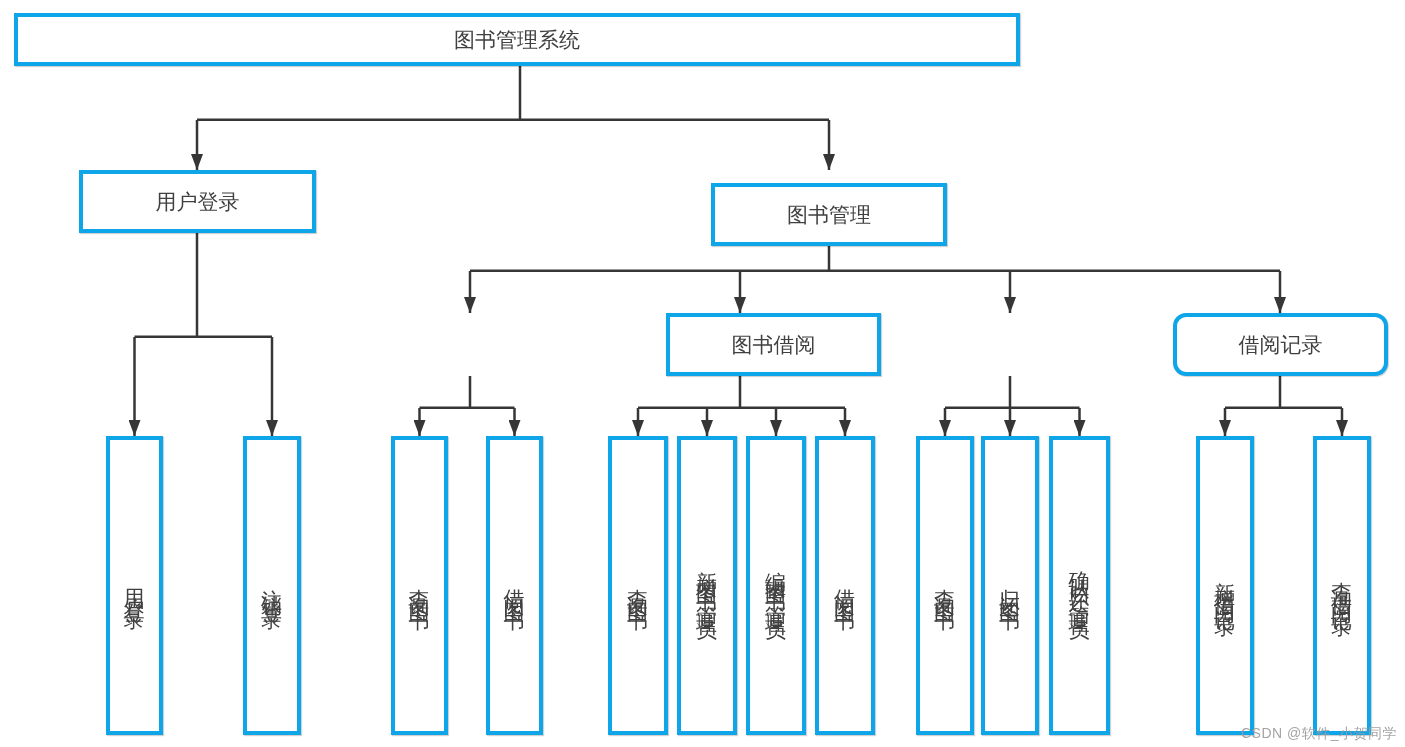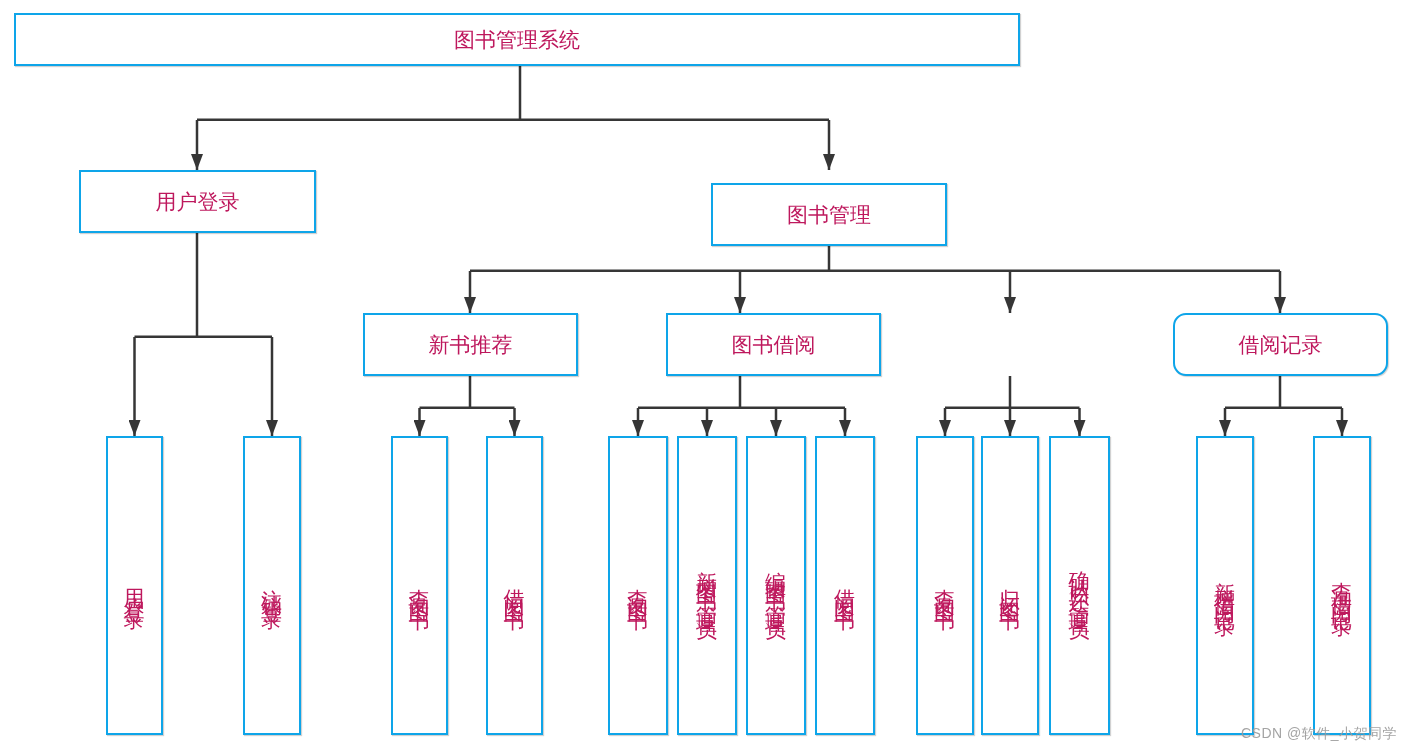--- a/index.html
+++ b/index.html
@@ -10,24 +10,24 @@
     font-family:"Liberation Sans","DejaVu Sans",sans-serif;
     overflow:hidden;
   }
   svg.connectors {
     position:absolute; left:0; top:0; width:1405px; height:747px;
     z-index:1; pointer-events:none;
   }
   .box {
     position:absolute;
     background:#ffffff;
-    border:2px solid #0ea5e9;
+    border:4px solid #0ea5e9;
     box-sizing:border-box;
     display:flex; align-items:center; justify-content:center;
-    color:#be185d;
+    color:#404040;
     font-size:21px;
     z-index:2;
     box-shadow:1px 1px 1px rgba(0,0,0,0.18);
   }
   .v {
     writing-mode:vertical-rl;
     text-orientation:mixed;
     letter-spacing:7px;
     line-height:1.1;
     font-size:21px;
@@ -88,21 +88,20 @@
       <line x1="1225" y1="408" x2="1225" y2="436" marker-end="url(#arr)"></line>
       <line x1="1342" y1="408" x2="1342" y2="436" marker-end="url(#arr)"></line>
     </g>
   </svg>
 
   <div class="box" style="left:14px; top:13px; width:1006px; height:53px;">图书管理系统</div>
 
   <div class="box" style="left:79px; top:170px; width:237px; height:63px;">用户登录</div>
   <div class="box" style="left:711px; top:183px; width:236px; height:63px;">图书管理</div>
 
-  <div class="box" style="left:363px; top:313px; width:215px; height:63px;">新书推荐</div>
   <div class="box" style="left:666px; top:313px; width:215px; height:63px;">图书借阅</div>
   <div class="box" style="left:1173px; top:313px; width:215px; height:63px;border-radius:13px;">借阅记录</div>
 
   <div class="box v" style="left:106px; top:436px; width:57px; height:299px;">用户登录</div>
   <div class="box v" style="left:243px; top:436px; width:58px; height:299px;">注销登录</div>
 
   <div class="box v" style="left:391px; top:436px; width:57px; height:299px;">查询图书</div>
   <div class="box v" style="left:486px; top:436px; width:57px; height:299px;">借阅图书</div>
 
   <div class="box v" style="left:608px; top:436px; width:60px; height:299px;">查询图书</div>

